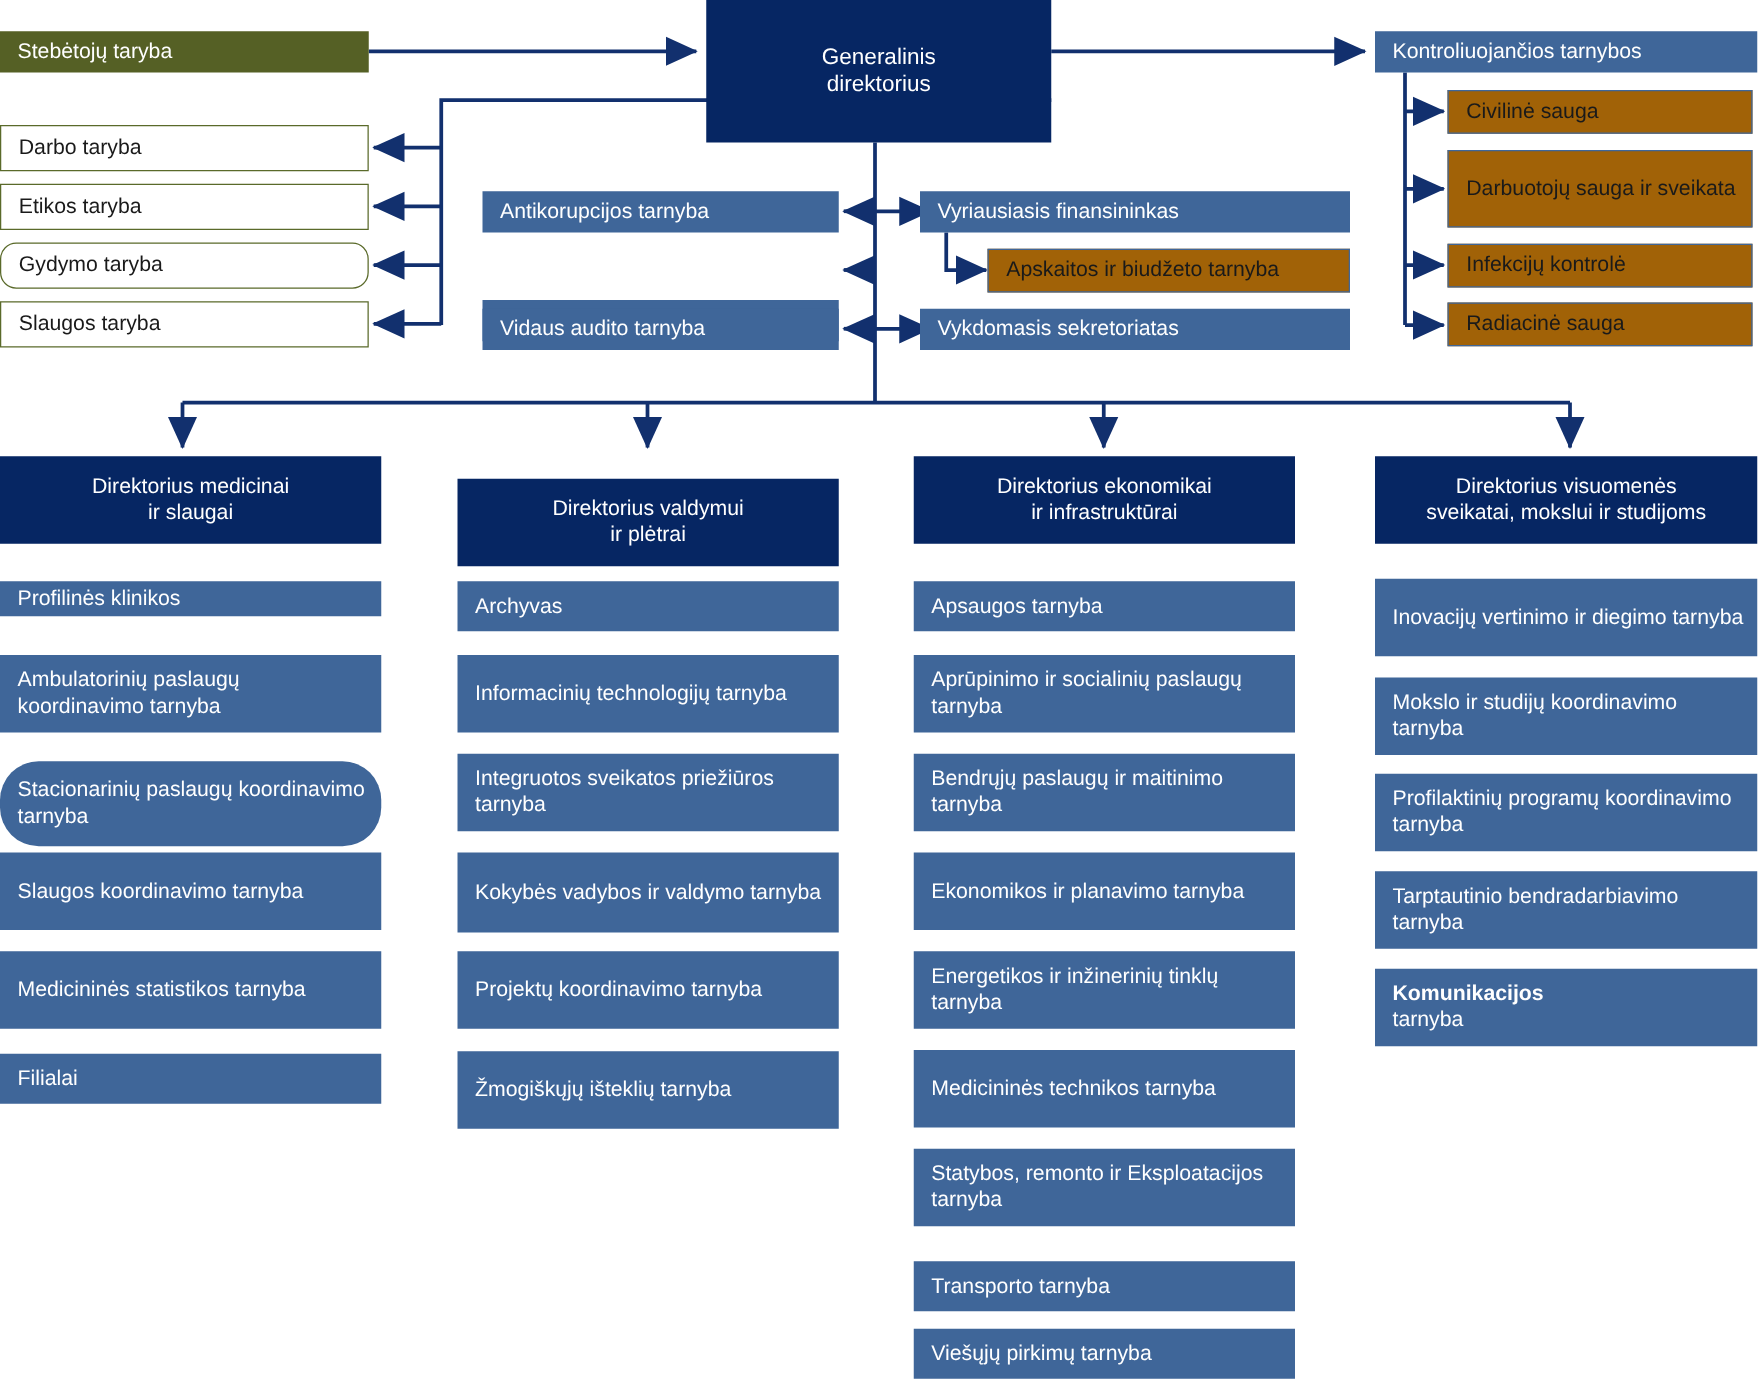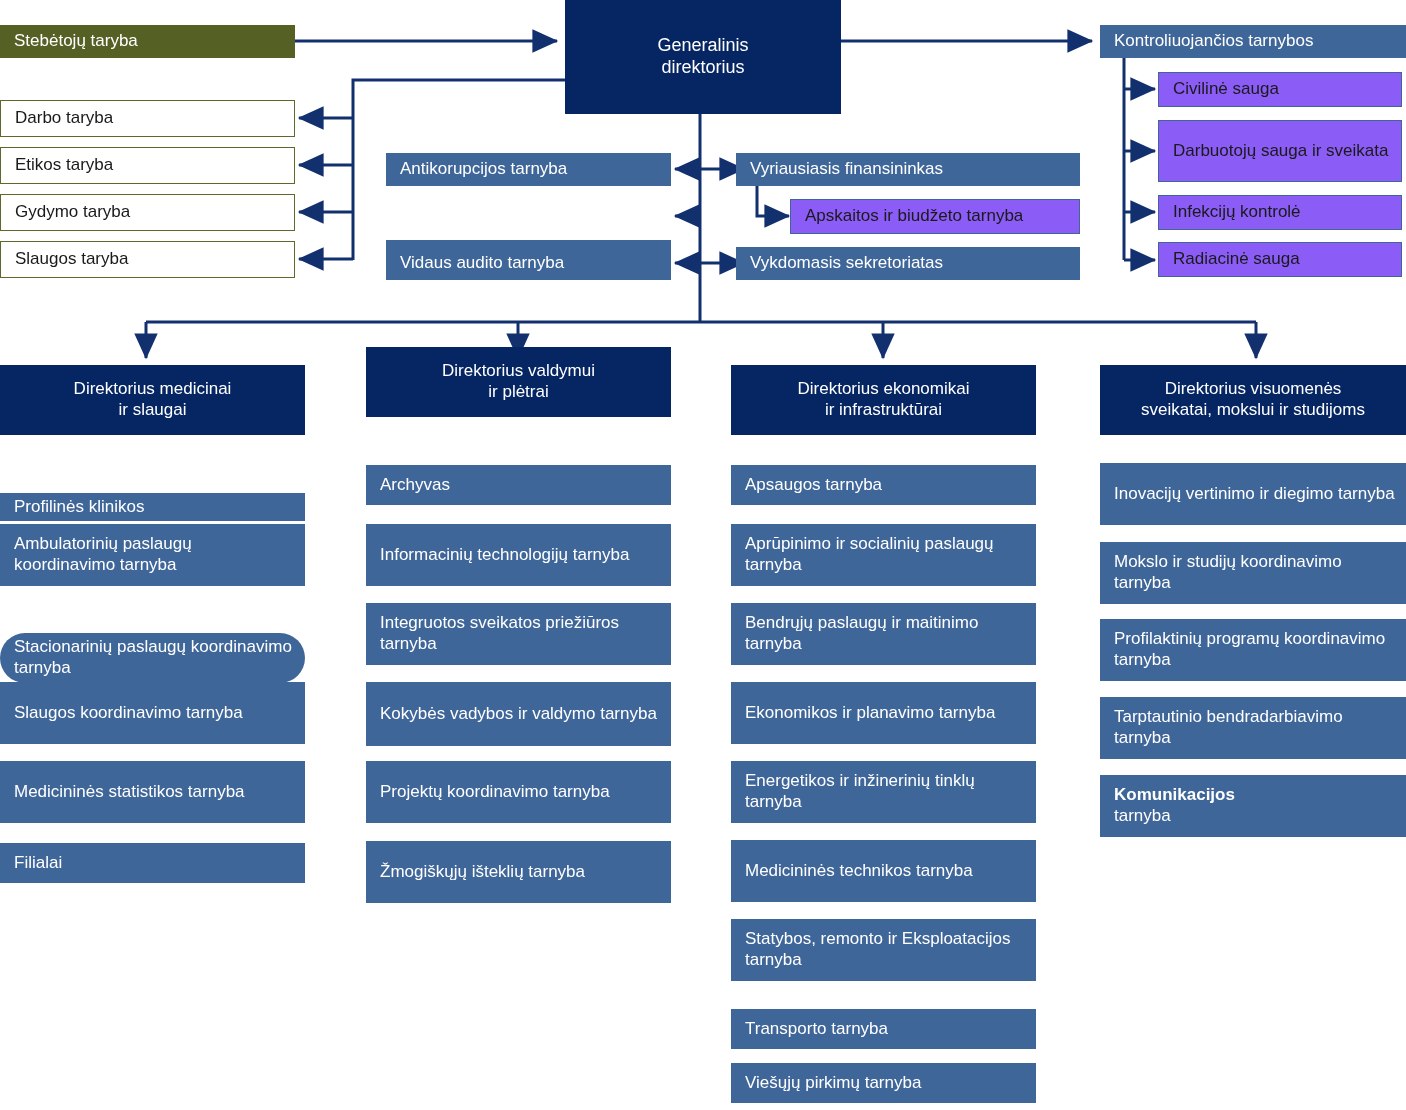--- a/index.html
+++ b/index.html
@@ -41,21 +41,21 @@
   }
   
   .blue{
     background:#3f6699;
     color:#ffffff;
     padding-left:14px;
     padding-right:10px;
   }
   
   .wblue{
-    background:#8b5cf6;
+    background:#a16207;
     color:#1a1a1a;
     border:1.6px solid #3f6699;
     padding-left:14px;
     padding-right:10px;
   }
   
   .wolive{
     background:#ffffff;
     color:#1a1a1a;
     border:1.6px solid #5a6a2a;
@@ -132,21 +132,21 @@
   <div class="node blue fz17" style="left:1100px;top:25px;width:306px;height:33px;">
     <span class="lbl">Kontroliuojančios tarnybos</span>
   </div>
 
   <div class="node wolive fz17" style="left:0px;top:100px;width:295px;height:37px;">
     <span class="lbl">Darbo taryba</span>
   </div>
   <div class="node wolive fz17" style="left:0px;top:147px;width:295px;height:37px;">
     <span class="lbl">Etikos taryba</span>
   </div>
-  <div class="node wolive fz17" style="left:0px;top:194px;width:295px;height:37px;">
+  <div class="node wolive fz17" style="left:0px;top:194px;width:295px;height:37px;border-radius:13px;">
     <span class="lbl">Gydymo taryba</span>
   </div>
   <div class="node wolive fz17" style="left:0px;top:241px;width:295px;height:37px;">
     <span class="lbl">Slaugos taryba</span>
   </div>
 
   <div class="node blue fz17" style="left:386px;top:153px;width:285px;height:33px;">
     <span class="lbl">Antikorupcijos tarnyba</span>
   </div>
   <div class="node blue fz17" style="left:386px;top:200px;width:285px;height:33px;margin-top:40px;">
@@ -176,40 +176,40 @@
     <span class="lbl">Infekcijų kontrolė</span>
   </div>
   <div class="node wblue fz17" style="left:1158px;top:242px;width:244px;height:35px;">
     <span class="lbl">Radiacinė sauga</span>
   </div>
 
   <div class="node navy fz17" style="left:0px;top:365px;width:305px;height:70px;flex-direction:column;justify-content:center;">
     <span>Direktorius medicinai</span>
     <span>ir slaugai</span>
   </div>
-  <div class="node navy fz17" style="left:366px;top:347px;width:305px;height:70px;flex-direction:column;justify-content:center;">
+  <div class="node navy fz17" style="left:366px;top:383px;width:305px;height:70px;flex-direction:column;justify-content:center;">
     <span>Direktorius valdymui</span>
     <span>ir plėtrai</span>
   </div>
   <div class="node navy fz17" style="left:731px;top:365px;width:305px;height:70px;flex-direction:column;justify-content:center;">
     <span>Direktorius ekonomikai</span>
     <span>ir infrastruktūrai</span>
   </div>
   <div class="node navy fz17" style="left:1100px;top:365px;width:306px;height:70px;flex-direction:column;justify-content:center;">
     <span>Direktorius visuomenės</span>
     <span>sveikatai, mokslui ir studijoms</span>
   </div>
 
-  <div class="node blue fz17" style="left:0px;top:465px;width:305px;height:28px;margin-top:28px;">
+  <div class="node blue fz17" style="left:0px;top:465px;width:305px;height:28px;">
     <span class="lbl">Profilinės klinikos</span>
   </div>
   <div class="node blue fz17" style="left:0px;top:524px;width:305px;height:62px;">
     <span class="lbl">Ambulatorinių paslaugų koordinavimo tarnyba</span>
   </div>
-  <div class="node blue fz17" style="left:0px;top:633px;width:305px;height:50px;border-radius:31px;">
+  <div class="node blue fz17" style="left:0px;top:609px;width:305px;height:68px;border-radius:31px;">
     <span class="lbl">Stacionarinių paslaugų koordinavimo tarnyba</span>
   </div>
   <div class="node blue fz17" style="left:0px;top:682px;width:305px;height:62px;">
     <span class="lbl">Slaugos koordinavimo tarnyba</span>
   </div>
   <div class="node blue fz17" style="left:0px;top:761px;width:305px;height:62px;">
     <span class="lbl">Medicininės statistikos tarnyba</span>
   </div>
   <div class="node blue fz17" style="left:0px;top:843px;width:305px;height:40px;">
     <span class="lbl">Filialai</span>

